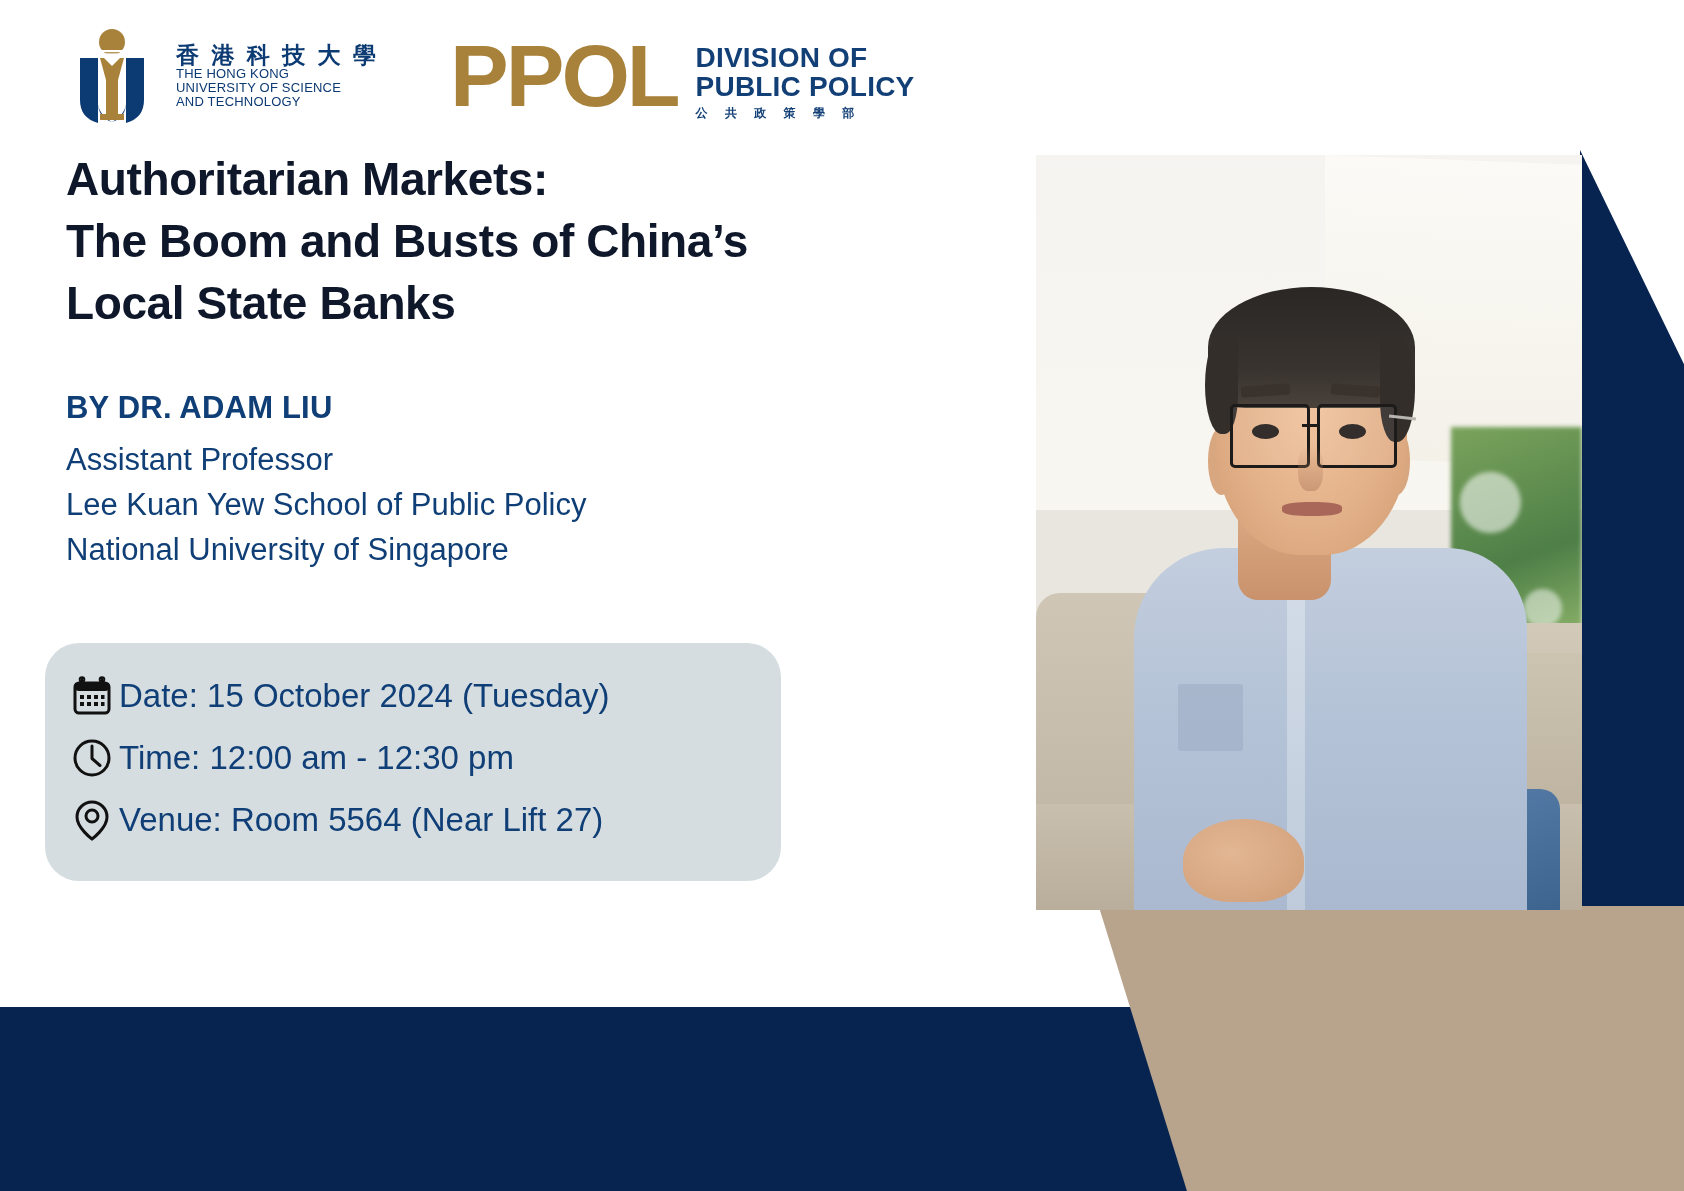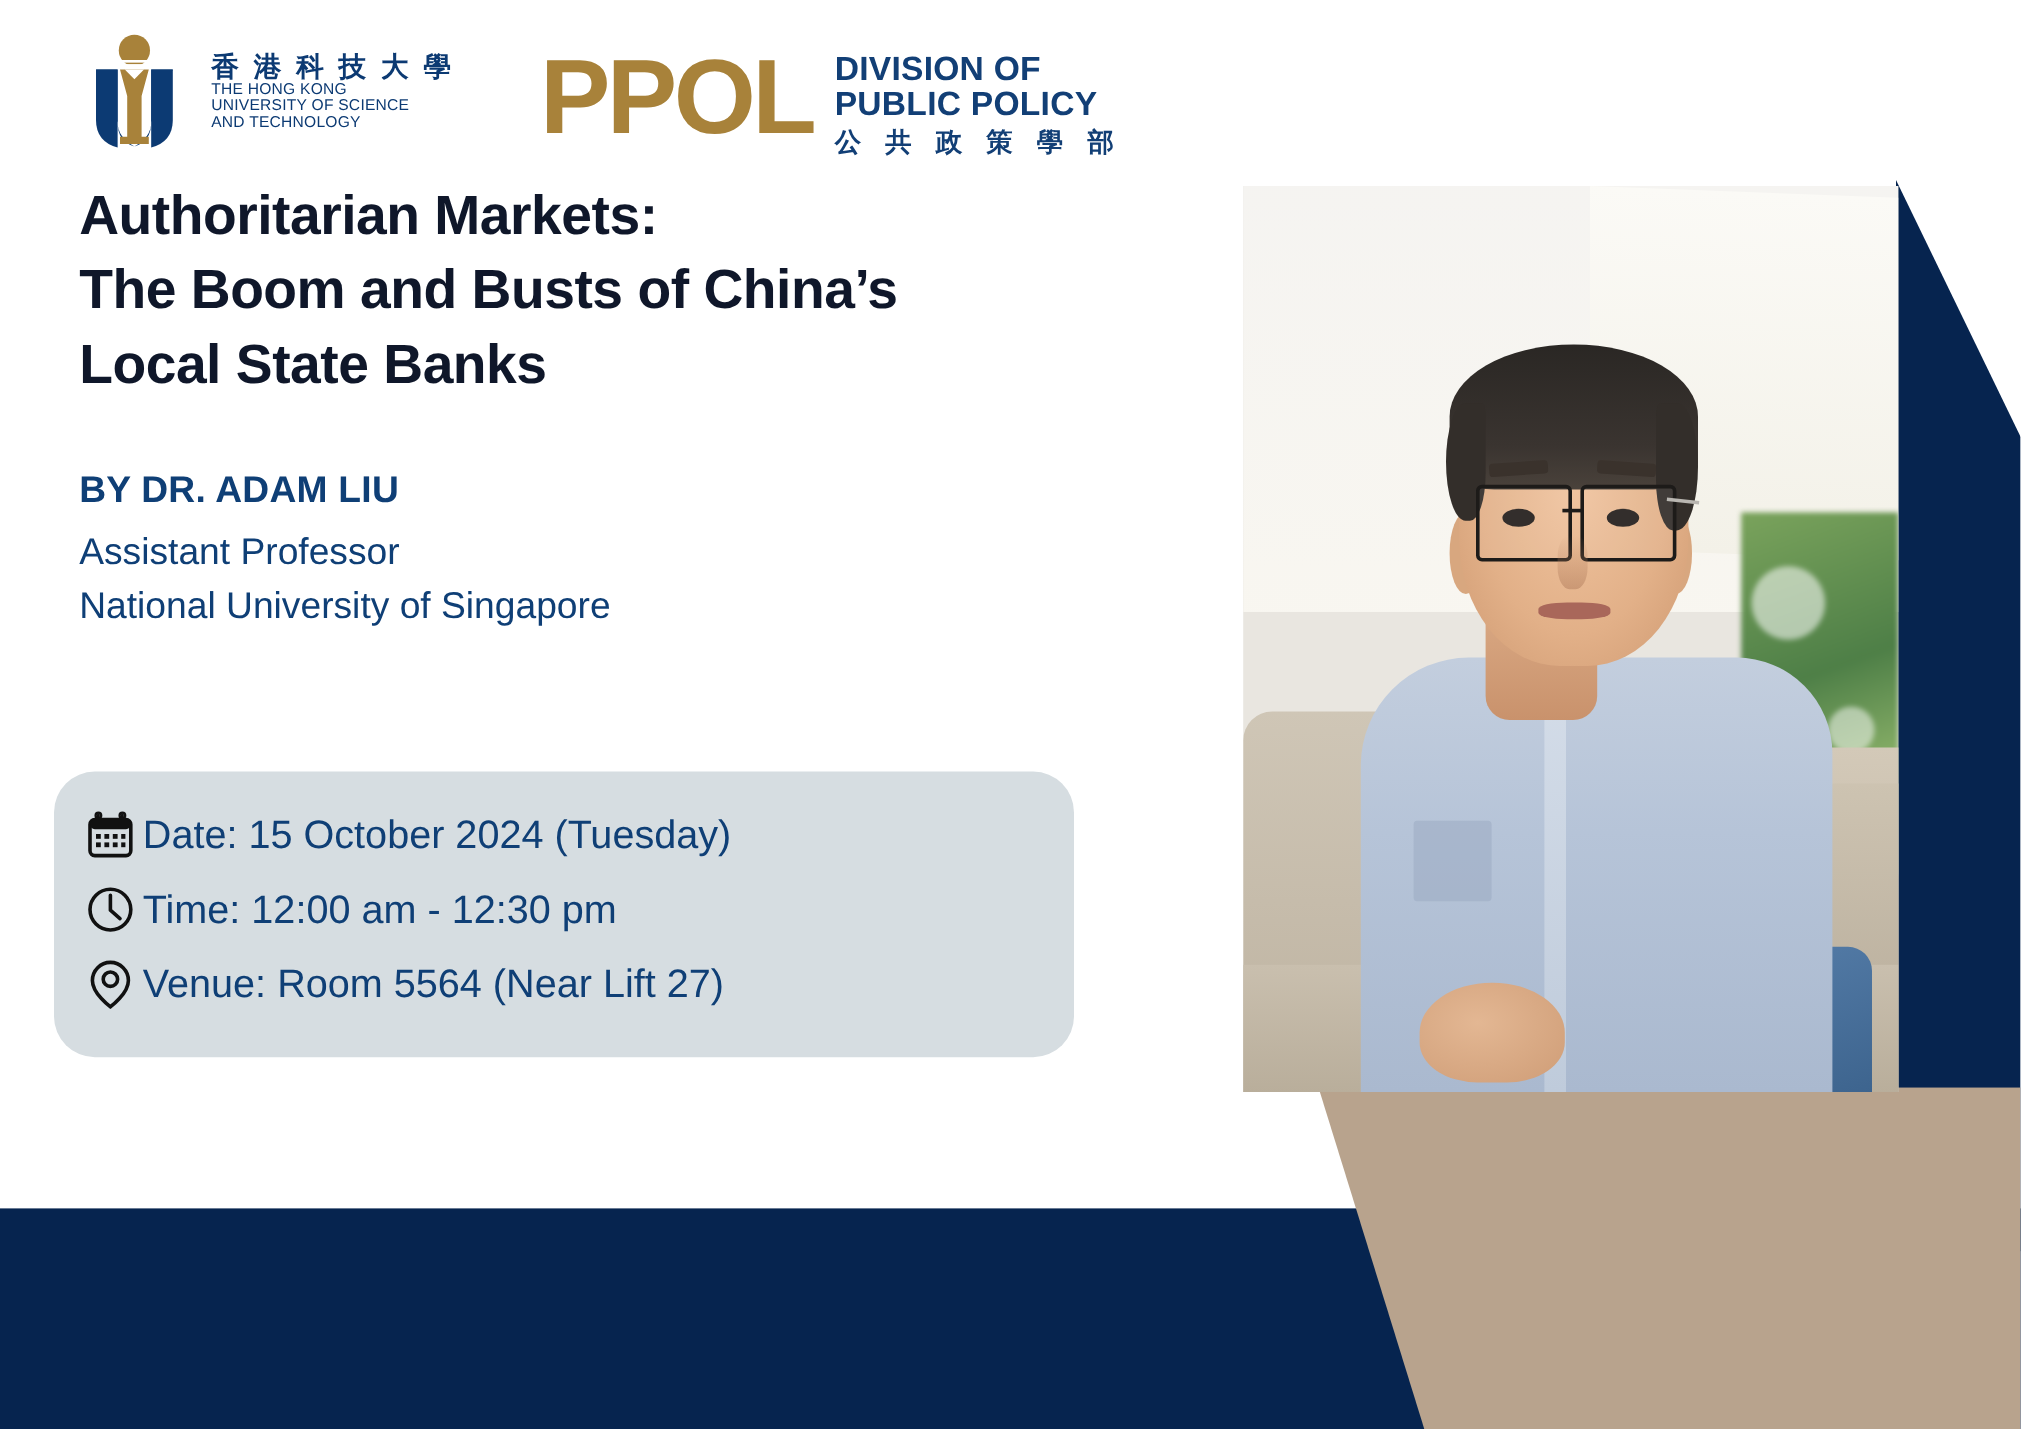--- a/index.html
+++ b/index.html
@@ -251,21 +251,21 @@
   }
   .ppol-en {
     color: #123f76;
     font-size: 28px;
     font-weight: bold;
     letter-spacing: .2px;
     white-space: nowrap;
   }
   #ppol-cn {
     color: #123f76;
-    font-size: 22px;
+    font-size: 12px;
     font-weight: bold;
     letter-spacing: 7px;
     margin-top: 5px;
     white-space: nowrap;
   }
 
   
   #title {
     position: absolute;
     left: 66px;
@@ -294,21 +294,21 @@
     font-size: 31px;
     font-weight: normal;
     line-height: 1.45;
   }
 
   
   #details-card {
     position: absolute;
     left: 45px;
     top: 643px;
-    width: 850px;
+    width: 736px;
     height: 238px;
     background: #d6dde1;
     border-radius: 34px;
     padding: 22px 0 0 0;
     box-sizing: border-box;
   }
   .detail-row {
     display: flex;
     align-items: center;
     height: 62px;
@@ -406,20 +406,21 @@
 
   <div id="title">
     <div>Authoritarian Markets:</div>
     <div>The Boom and Busts of China’s</div>
     <div>Local State Banks</div>
   </div>
 
   <div id="speaker-block">
     <div id="speaker-name">BY DR. ADAM LIU</div>
     <div class="speaker-line">Assistant Professor</div>
+    <div class="speaker-line">Lee Kuan Yew School of Public Policy</div>
     <div class="speaker-line">National University of Singapore</div>
   </div>
 
   <div id="details-card">
 
     <div class="detail-row">
       <span class="detail-icon">
         <svg width="44" height="44" viewBox="0 0 44 44">
           <path d="M12 5 v5" stroke="#111" stroke-width="2.4" fill="none" stroke-linecap="round"></path>
           <path d="M32 5 v5" stroke="#111" stroke-width="2.4" fill="none" stroke-linecap="round"></path>

